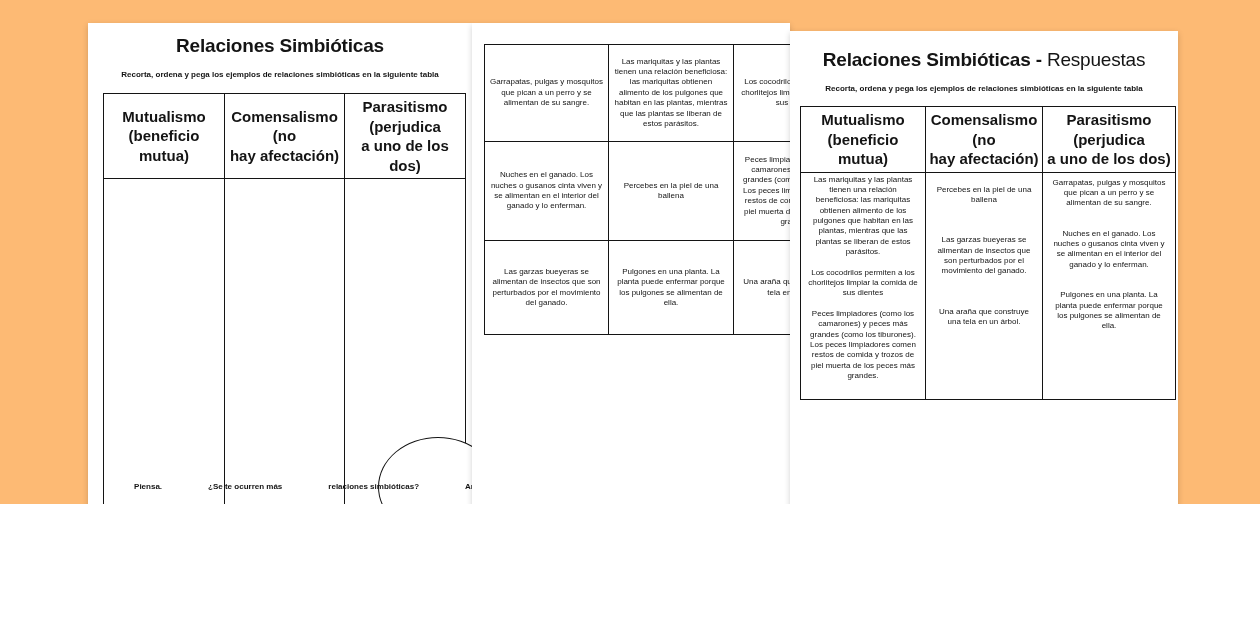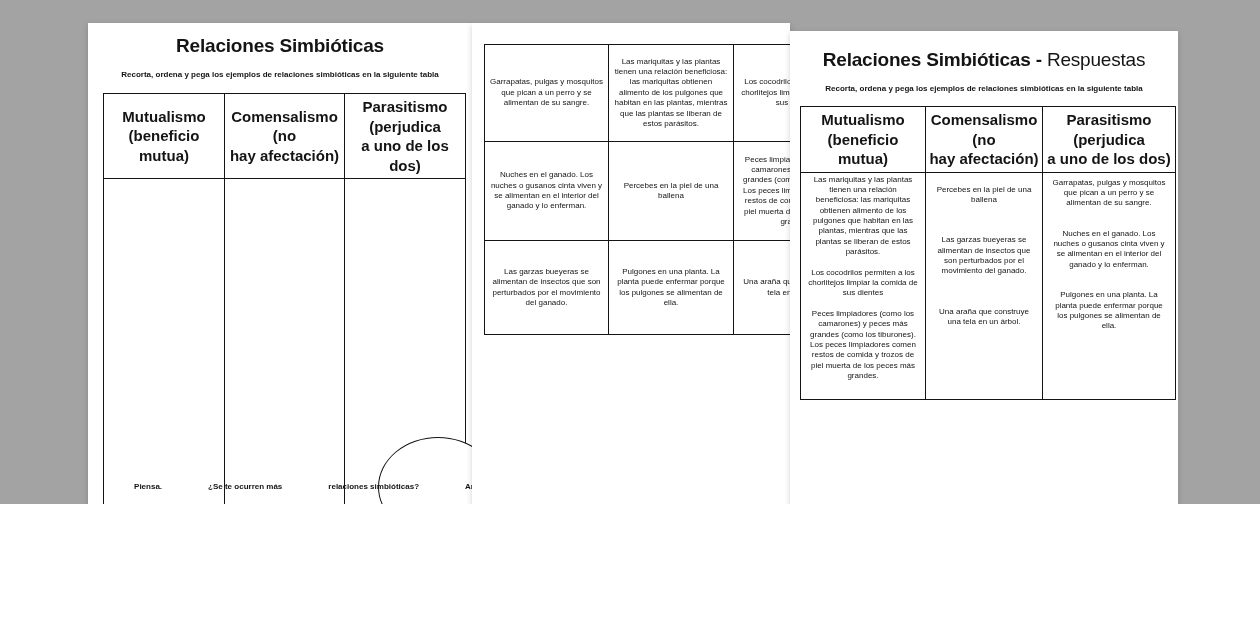--- a/index.html
+++ b/index.html
@@ -1,18 +1,18 @@
 <!DOCTYPE html>
 <html><head>
 <meta charset="utf-8">
 <style>
   * { margin:0; padding:0; box-sizing:border-box; }
   html,body { width:1260px; height:629px; }
   body { font-family:"Liberation Sans", sans-serif; }
-  .canvas { position:relative; width:1260px; height:504px; background:#a3a3a3; overflow:hidden; }
+  .canvas { position:relative; width:1260px; height:504px; background:#fdba74; overflow:hidden; }
 
   .page { position:absolute; background:#ffffff; overflow:hidden; box-shadow:0 2px 6px rgba(0,0,0,.18); }
   #page-worksheet { left:88px; top:23px; width:384px; height:569px; z-index:1; }
   #page-cards     { left:472px; top:23px; width:318px; height:582px; z-index:2; }
   #page-answers   { left:790px; top:31px; width:388px; height:571px; z-index:3; }
 
   .title { position:absolute; left:0; right:0; text-align:center; font-size:19px; font-weight:bold; color:#141414; letter-spacing:-0.2px; }
   .title .light { font-weight:normal; }
   .subtitle { position:absolute; left:0; right:0; text-align:center; font-size:8px; font-weight:bold; color:#141414; }
 

